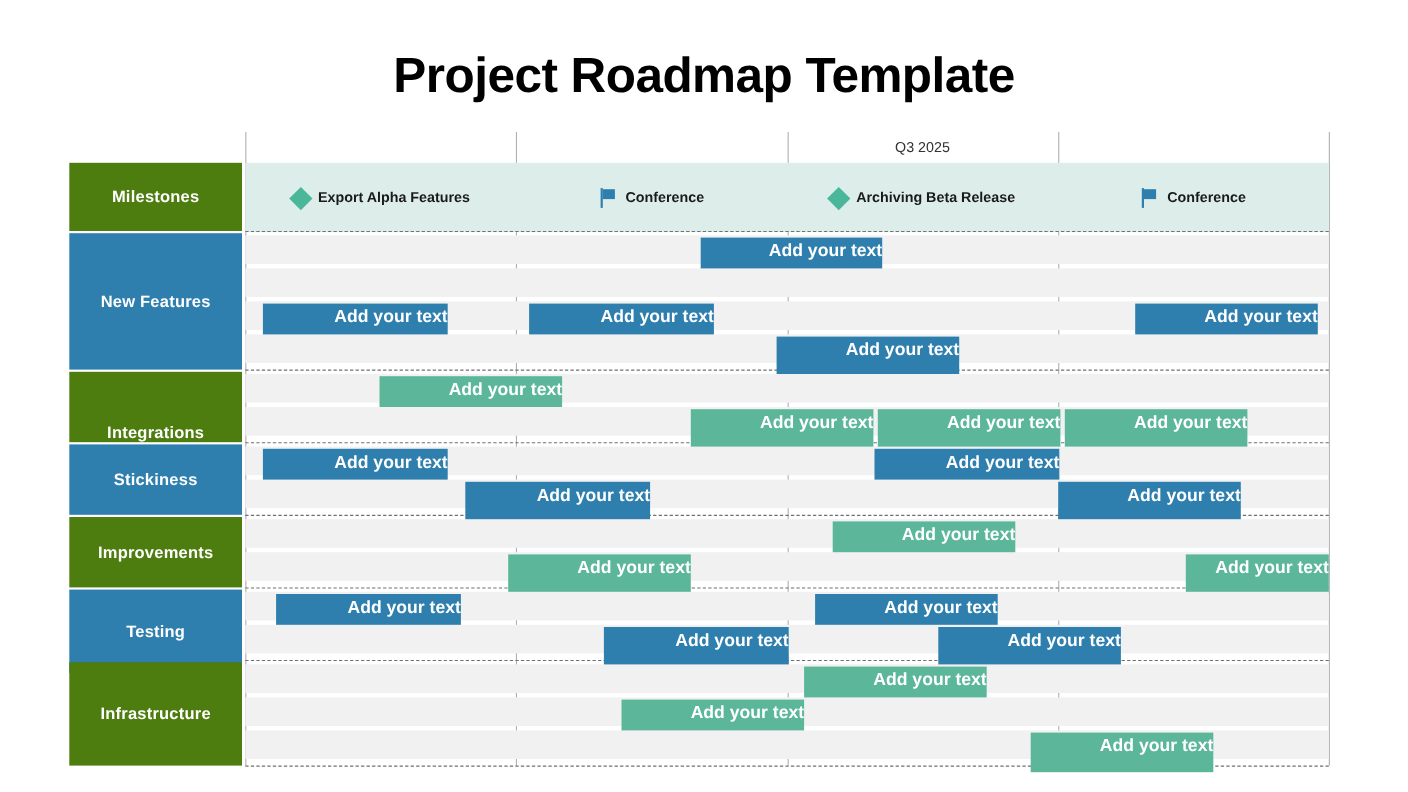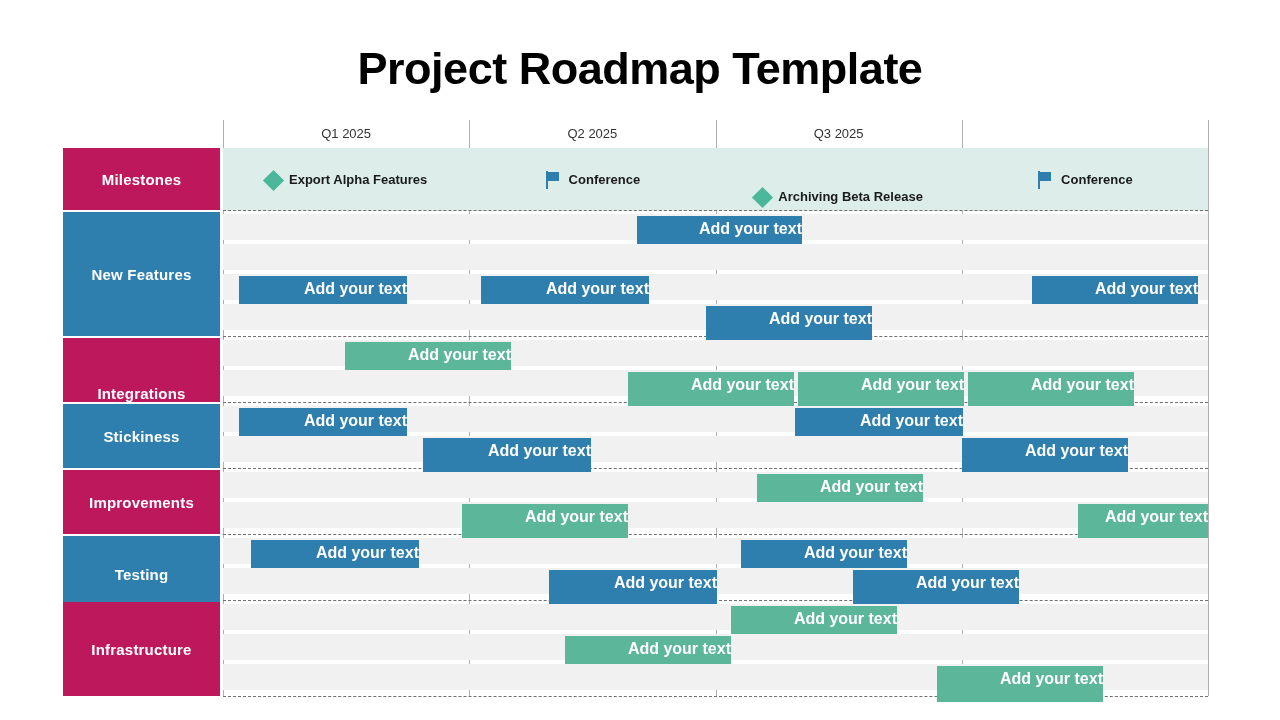--- a/index.html
+++ b/index.html
@@ -73,21 +73,21 @@
     width: 157px;
     display: flex;
     align-items: center;
     justify-content: center;
     color: #ffffff;
     font-size: 15px;
     font-weight: bold;
     text-align: center;
     letter-spacing: 0.2px;
   }
-  .cat-green { background: #be185d; }
+  .cat-green { background: #4d7c0f; }
   .cat-blue  { background: #2e7fae; justify-content: center; }
 
   
   .lane-group {
     position: absolute;
     left: 160px;
     width: 985px;
     border-bottom: 1px dashed #707070;
   }
   .lane-group.milestones {
@@ -146,22 +146,20 @@
   }
   .icon-flag svg { display: block; }
 </style>
 </head>
 <body>
 
 <div id="page-title">Project Roadmap Template</div>
 
 <div id="roadmap">
   <div id="quarter-header">
-      <div class="quarter-cell" style="left: 0px; width: 246.25px;">Q1 2025</div>
-      <div class="quarter-cell" style="left: 246.25px; width: 246.25px;">Q2 2025</div>
       <div class="quarter-cell" style="left: 492.5px; width: 246.25px;">Q3 2025</div>
     </div>
   <div id="grid-lines">
       <div class="vline" style="left: 160px; height: 576px; top: 0px;"></div>
       <div class="vline" style="left: 406.25px; height: 576px; top: 0px;"></div>
       <div class="vline" style="left: 652.5px; height: 576px; top: 0px;"></div>
       <div class="vline" style="left: 898.75px; height: 576px; top: 0px;"></div>
       <div class="vline" style="left: 1145px; height: 576px; top: 0px;"></div>
     </div>
   <div id="categories">
@@ -195,21 +193,21 @@
         </div>
         <div class="milestone" style="left: 246.25px; width: 246.25px; top: 17px; justify-content: center;">
           <span class="ms-icon icon-flag">
             <svg width="18" height="20" viewBox="0 0 18 20">
               <rect x="1" y="1" width="2" height="18" fill="#2e7fae"></rect>
               <rect x="3" y="2" width="11" height="9" fill="#2e7fae"></rect>
             </svg>
           </span>
           <span>Conference</span>
         </div>
-        <div class="milestone" style="left: 492.5px; width: 246.25px; top: 17px; justify-content: center; margin-top: 17px;">
+        <div class="milestone" style="left: 492.5px; width: 246.25px; top: 17px; justify-content: center;">
           <span class="icon-diamond"></span>
           <span>Archiving Beta Release</span>
         </div>
         <div class="milestone" style="left: 738.75px; width: 246.25px; top: 17px; justify-content: center;">
           <span class="ms-icon icon-flag">
             <svg width="18" height="20" viewBox="0 0 18 20">
               <rect x="1" y="1" width="2" height="18" fill="#2e7fae"></rect>
               <rect x="3" y="2" width="11" height="9" fill="#2e7fae"></rect>
             </svg>
           </span>

